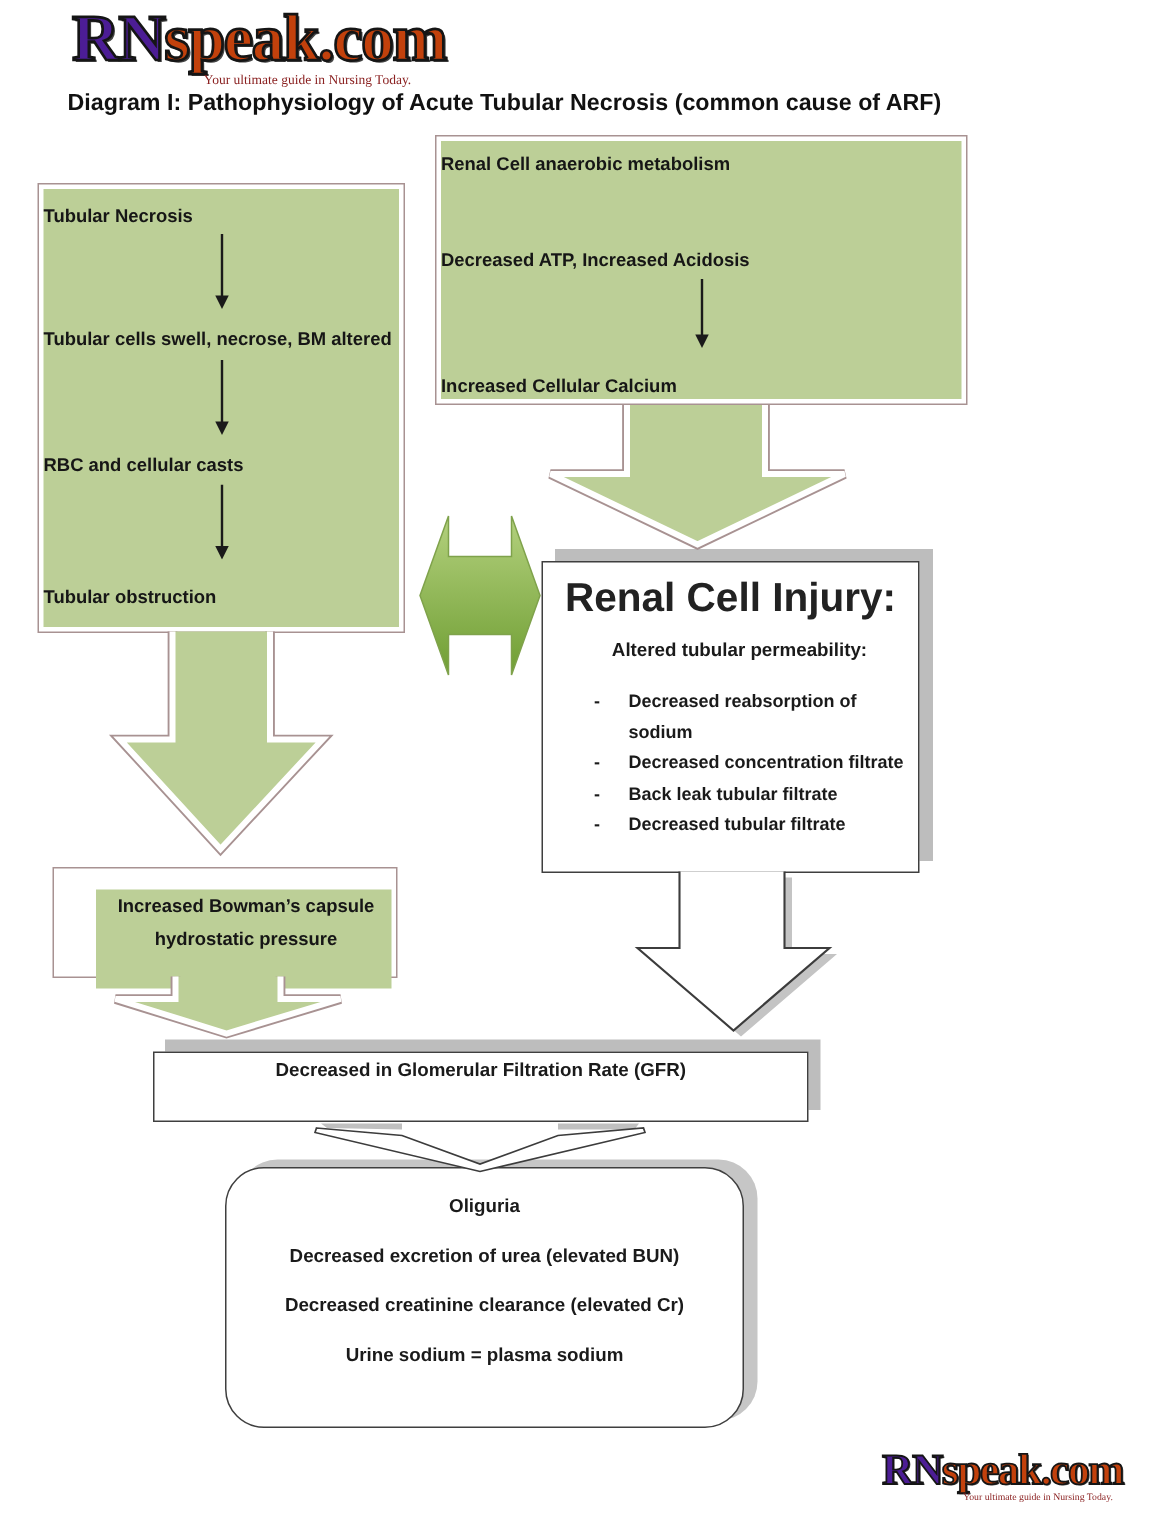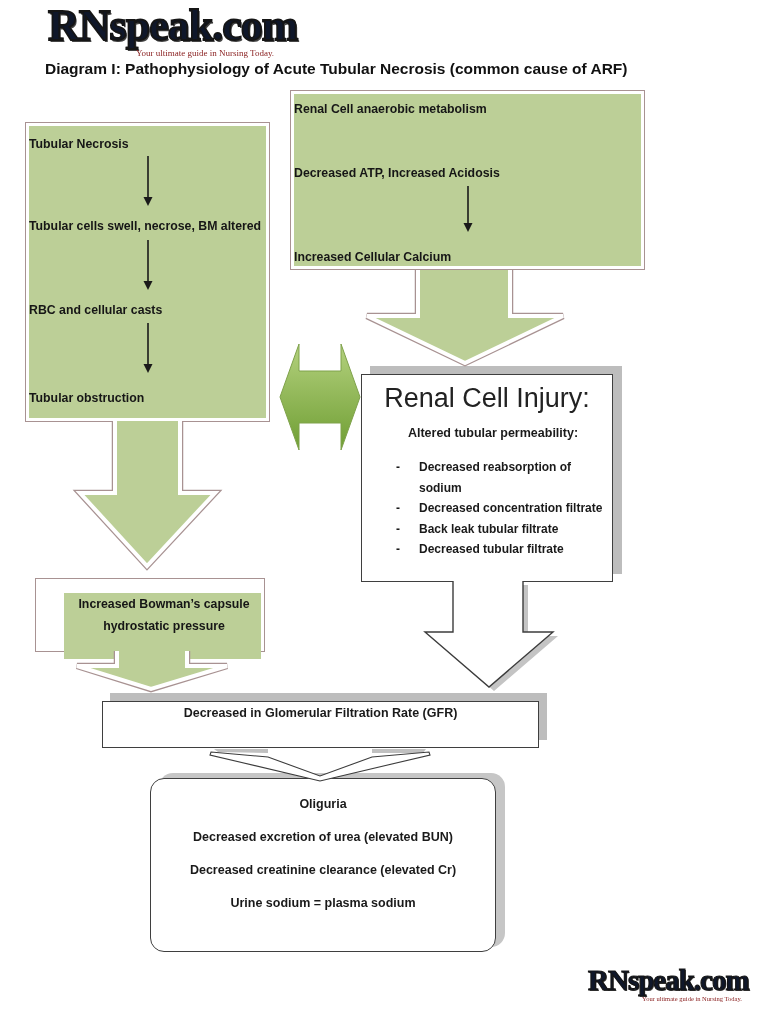--- a/index.html
+++ b/index.html
@@ -7,22 +7,22 @@
         font-family:"Liberation Sans", sans-serif;color:#1a1a1a;}
 
   
   .logo{position:absolute;line-height:1;}
   .logo-top{left:48px;top:4px;}
   .logo-bottom{left:588px;top:966px;}
   .logo-text{font-family:"Liberation Serif", serif;font-weight:bold;letter-spacing:-1px;
              text-shadow:1.5px 1.5px 0 #444;}
   .logo-top .logo-text{font-size:44px;}
   .logo-bottom .logo-text{font-size:29px;text-shadow:1px 1px 0 #444;}
-  .rn{color:#0f172a;-webkit-text-stroke:1.8px #151515;}
-  .speak{color:#0f172a;-webkit-text-stroke:1.8px #151515;}
+  .rn{color:#4c1d95;-webkit-text-stroke:1.8px #151515;}
+  .speak{color:#c2410c;-webkit-text-stroke:1.8px #151515;}
   .logo-bottom .rn,.logo-bottom .speak{-webkit-text-stroke:1.2px #151515;}
   .logo-tagline{font-family:"Liberation Serif", serif;color:#8b2222;margin-top:1px;text-align:center;}
   .logo-top .logo-tagline{font-size:9px;margin-left:72px;width:170px;text-shadow:none;}
   .logo-bottom .logo-tagline{font-size:6.5px;margin-left:48px;width:112px;}
 
   
   .heading{position:absolute;left:45px;top:60px;margin:0;font-size:15.5px;font-weight:bold;color:#111;}
 
   
   .gbox{position:absolute;background:#fff;border:1.3px solid #a89292;padding:3px;box-sizing:border-box;}
@@ -33,31 +33,31 @@
 
   #left-box{left:25px;top:122px;width:245px;height:300px;}
   #right-box{left:290px;top:90px;width:355px;height:180px;}
   #bowman-box{left:35px;top:578px;width:230px;height:74px;padding-left:28px;}
   .bowman-label{margin:11px auto 0;width:200px;text-align:center;font-weight:bold;font-size:12.3px;
                 line-height:22px;color:#161616;}
 
   
   .wbox{position:absolute;background:#ffffff;border:1.5px solid #3f3f3f;box-sizing:border-box;}
   #renal-box{left:361px;top:374px;width:252px;height:208px;box-shadow:9px -8px 0 #bdbdbd;}
-  .renal-title{position:absolute;top:8px;left:0;right:0;text-align:center;font-size:27px;font-weight:400;color:#222;}
+  .renal-title{position:absolute;top:8px;left:0;right:0;text-align:center;font-size:27px;font-weight:700;color:#222;}
   .renal-sub{position:absolute;top:51px;left:12px;right:0;text-align:center;font-weight:bold;font-size:12.5px;}
   .bullets{position:absolute;top:82px;left:0;right:0;}
   .bullet{display:flex;padding:0 6px 0 34px;font-weight:bold;font-size:12px;line-height:20.5px;}
   .dash{width:23px;flex:0 0 23px;}
   .btxt{flex:1;}
 
   #gfr-box{left:102px;top:701px;width:437px;height:47px;box-shadow:8px -8px 0 #bdbdbd;
            text-align:center;padding-top:4px;font-weight:bold;font-size:12.5px;}
 
-  #outcome-box{left:150px;top:778px;width:346px;height:174px;border-radius:14px;
+  #outcome-box{left:150px;top:778px;width:346px;height:174px;border-radius:26px;
                box-shadow:9px -5px 0 #c6c6c6;padding-top:15px;}
   .outcome-line{text-align:center;font-weight:bold;font-size:12.5px;line-height:21px;margin-bottom:12px;}
 
   
   .overlay{position:absolute;left:0;top:0;z-index:6;pointer-events:none;}
   .gbox,.wbox{z-index:2;}
   .garrow-outline{fill:none;stroke:#a89292;stroke-width:6.5;}
   .garrow-main{fill:#bccf97;stroke:#ffffff;stroke-width:4;}
 </style>
 </head>

